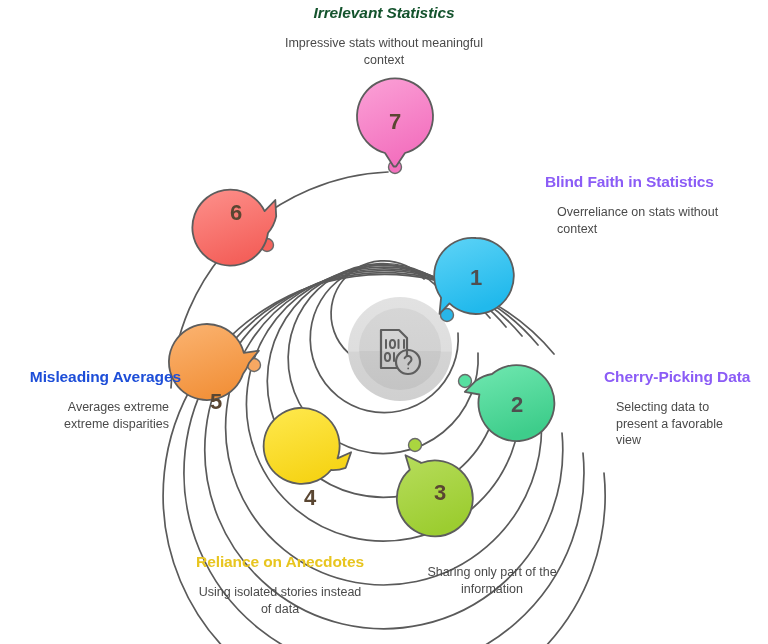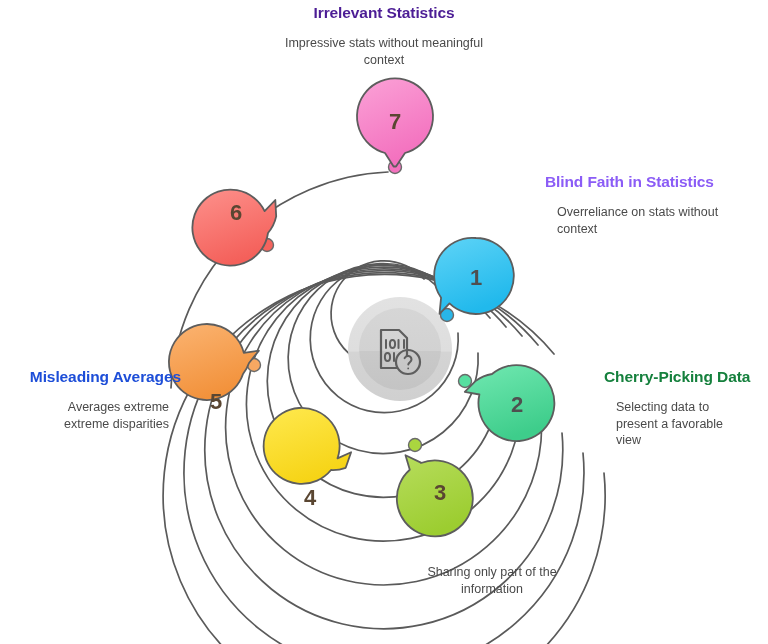--- a/index.html
+++ b/index.html
@@ -186,40 +186,44 @@
       <text x="236" y="220" text-anchor="middle" class="bubble-num" fill="#7a3a36">6</text>
     </g>
 
     <g>
       <path d="M 385 153 a 38 38 0 1 1 20 0 l -9 13.5 l -2.4 0 Z" fill="url(#g7)" stroke="#5d5d5d" stroke-width="1.8" stroke-linejoin="round"></path>
       <text x="395" y="129" text-anchor="middle" class="bubble-num" fill="#8b3c69">7</text>
     </g>
   </svg>
 
   <div class="label-block ta-center" style="left:264px; top:3px; width:240px;">
-    <div class="label-title" style="color:#4c1d95;">Irrelevant Statistics</div>
+    <div class="label-title" style="color:#14532d;font-style:italic;">Irrelevant Statistics</div>
     <div class="label-desc">Impressive stats without meaningful context</div>
   </div>
 
   <div class="label-block ta-right" style="left:8px; top:172px; width:182px;">
   </div>
 
   <div class="label-block ta-left" style="left:545px; top:172px; width:190px;">
     <div class="label-title" style="color:#8b5cf6;">Blind Faith in Statistics</div>
     <div class="label-desc">Overreliance on stats without context</div>
   </div>
 
   <div class="label-block ta-right" style="left:18px; top:367px; width:163px;">
     <div class="label-title" style="color:#1d4ed8;">Misleading Averages</div>
     <div class="label-desc">Averages extreme extreme disparities</div>
   </div>
 
   <div class="label-block ta-left" style="left:604px; top:367px; width:150px;">
-    <div class="label-title" style="color:#15803d;">Cherry-Picking Data</div>
+    <div class="label-title" style="color:#8b5cf6;">Cherry-Picking Data</div>
     <div class="label-desc">Selecting data to present a favorable view</div>
   </div>
 
+  <div class="label-block ta-center" style="left:180px; top:552px; width:200px;">
+    <div class="label-title" style="color:#e8c51f;">Reliance on Anecdotes</div>
+    <div class="label-desc">Using isolated stories instead of data</div>
+  </div>
 
   <div class="label-block ta-center" style="left:392px; top:552px; width:200px;">
     <div class="label-desc">Sharing only part of the information</div>
   </div>
 
 </div>
 
 </body></html>

